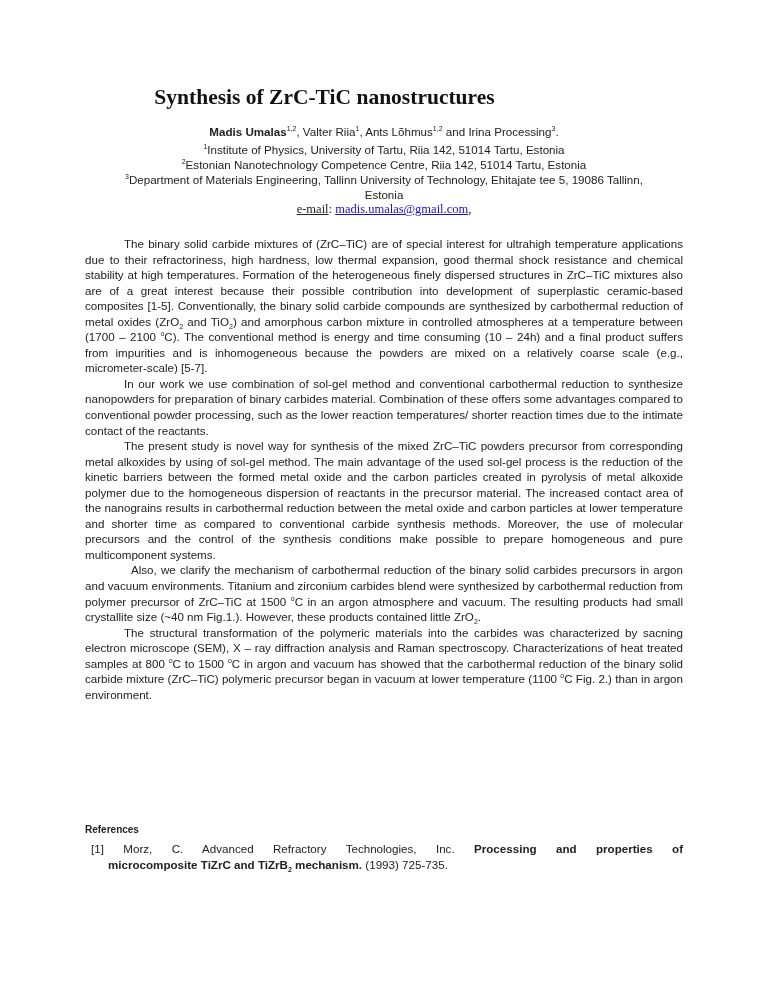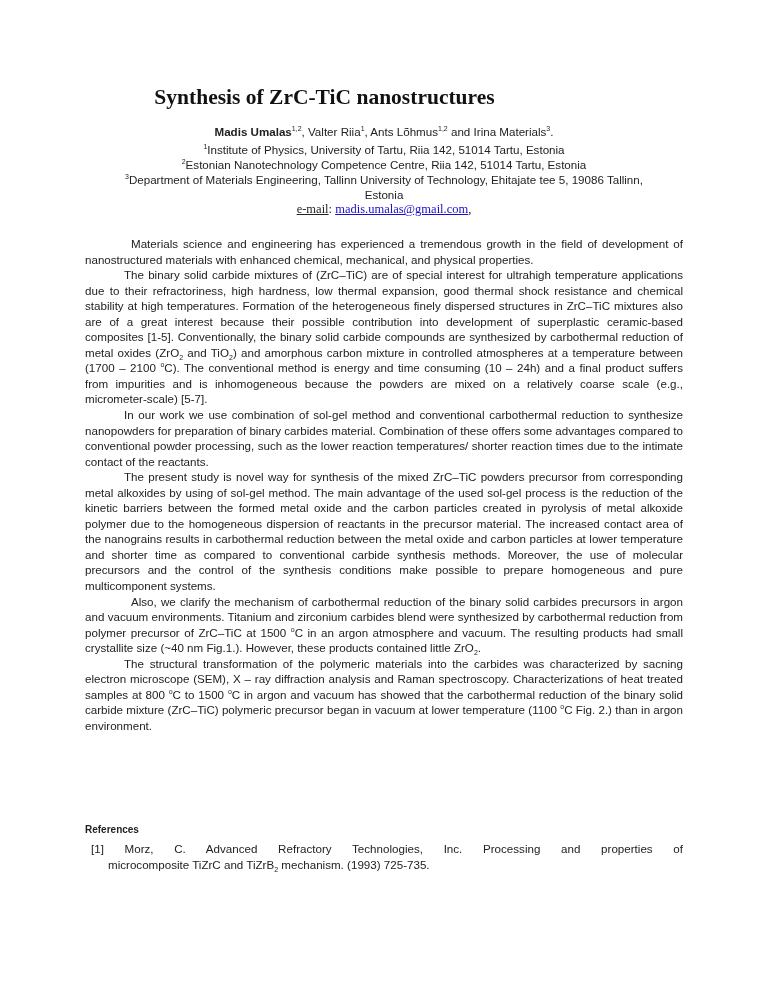--- a/index.html
+++ b/index.html
@@ -31,52 +31,51 @@
     .body-text p.first { text-indent: 46px; }
     .refs-heading {
       position: absolute; left: 85px; top: 824px;
       font-family: "Liberation Sans", sans-serif; font-weight: bold; font-size: 10px; color: #222; text-align: center;
     }
     .ref {
       position: absolute; left: 91px; width: 592px; top: 841px;
       font-family: "Liberation Sans", sans-serif; font-size: 11.6px; line-height: 15.5px; color: #222;
       text-align: justify; text-align-last: left;
     }
-    .ref b { font-weight: normal; margin-top: 12px; }
+    .ref b { font-weight: bold; margin-top: 12px; }
     .ref .line1 { display: block; text-align: justify; text-align-last: justify; }
     .ref .line2 { display: block; padding-left: 17px; }
   </style>
 </head>
 <body>
 
 <div class="page">
 
   <div class="title">Synthesis of ZrC-TiC nanostructures</div>
 
   <div class="center-line authors">
-    <b>Madis Umalas</b><sup>1,2</sup><span>, </span><span>Valter Riia</span><sup>1</sup><span>, </span><span>Ants Lõhmus</span><sup>1,2</sup><span> and </span><span>Irina Materials</span><sup>3</sup><span>.</span>
+    <b>Madis Umalas</b><sup>1,2</sup><span>, </span><span>Valter Riia</span><sup>1</sup><span>, </span><span>Ants Lõhmus</span><sup>1,2</sup><span> and </span><span>Irina Processing</span><sup>3</sup><span>.</span>
   </div>
 
   <div class="center-line aff1">
     <sup>1</sup><span>Institute of Physics, University of Tartu, Riia 142, 51014 Tartu, Estonia</span>
   </div>
   <div class="center-line aff2">
     <sup>2</sup><span>Estonian Nanotechnology Competence Centre, Riia 142, 51014 Tartu, Estonia</span>
   </div>
   <div class="center-line aff3">
     <sup>3</sup><span>Department of Materials Engineering, Tallinn University of Technology, Ehitajate tee 5, 19086 Tallinn,</span>
   </div>
   <div class="center-line email-line">
     <span class="lbl">e-mail</span><span>: </span><a>madis.umalas@gmail.com</a><span>,</span>
   </div>
 
   <div class="center-line aff3b">Estonia</div>
 
   <div class="body-text">
-    <p class="first">Materials science and engineering has experienced a tremendous growth in the field of development of nanostructured materials with enhanced chemical, mechanical, and physical properties.</p>
     <p><span>The binary solid carbide mixtures of (ZrC–TiC) are of special interest for ultrahigh temperature applications due to their refractoriness, high hardness, low thermal expansion, good thermal shock resistance and chemical stability at high temperatures. Formation of the heterogeneous finely dispersed structures in ZrC–TiC mixtures also are of a great interest because their possible contribution into development of superplastic ceramic-based composites [1-5]. Conventionally, the binary solid carbide compounds are synthesized by carbothermal reduction of metal oxides (ZrO</span><sub>2</sub><span> and TiO</span><sub>2</sub><span>) and amorphous carbon mixture in controlled atmospheres at a temperature between (1700 – 2100 </span><sup>o</sup><span>C). The conventional method is energy and time consuming (10 – 24h) and a final product suffers from impurities and is inhomogeneous because the powders are mixed on a relatively coarse scale (e.g., micrometer-scale) [5-7].</span></p>
     <p>In our work we use combination of sol-gel method and conventional carbothermal reduction to synthesize nanopowders for preparation of binary carbides material. Combination of these offers some advantages compared to conventional powder processing, such as the lower reaction temperatures/ shorter reaction times due to the intimate contact of the reactants.</p>
     <p>The present study is novel way for synthesis of the mixed ZrC–TiC powders precursor from corresponding metal alkoxides by using of sol-gel method. The main advantage of the used sol-gel process is the reduction of the kinetic barriers between the formed metal oxide and the carbon particles created in pyrolysis of metal alkoxide polymer due to the homogeneous dispersion of reactants in the precursor material. The increased contact area of the nanograins results in carbothermal reduction between the metal oxide and carbon particles at lower temperature and shorter time as compared to conventional carbide synthesis methods. Moreover, the use of molecular precursors and the control of the synthesis conditions make possible to prepare homogeneous and pure multicomponent systems.</p>
     <p class="first"><span>Also, we clarify the mechanism of carbothermal reduction of the binary solid carbides precursors in argon and vacuum environments. Titanium and zirconium carbides blend were synthesized by carbothermal reduction from polymer precursor of ZrC–TiC at 1500 </span><sup>o</sup><span>C in an argon atmosphere and vacuum. The resulting products had small crystallite size (~40 nm Fig.1.). However, these products contained little ZrO</span><sub>2</sub><span>.</span></p>
     <p><span>The structural transformation of the polymeric materials into the carbides was characterized by sacning electron microscope (SEM), X – ray diffraction analysis and Raman spectroscopy. Characterizations of heat treated samples at 800 </span><sup>o</sup><span>C to 1500 </span><sup>o</sup><span>C in argon and vacuum has showed that the carbothermal reduction of the binary solid carbide mixture (ZrC–TiC) polymeric precursor began in vacuum at lower temperature (1100 </span><sup>o</sup><span>C Fig. 2.) than in argon environment.</span></p>
   </div>
 
   <div class="refs-heading">References</div>
 
   <div class="ref">

